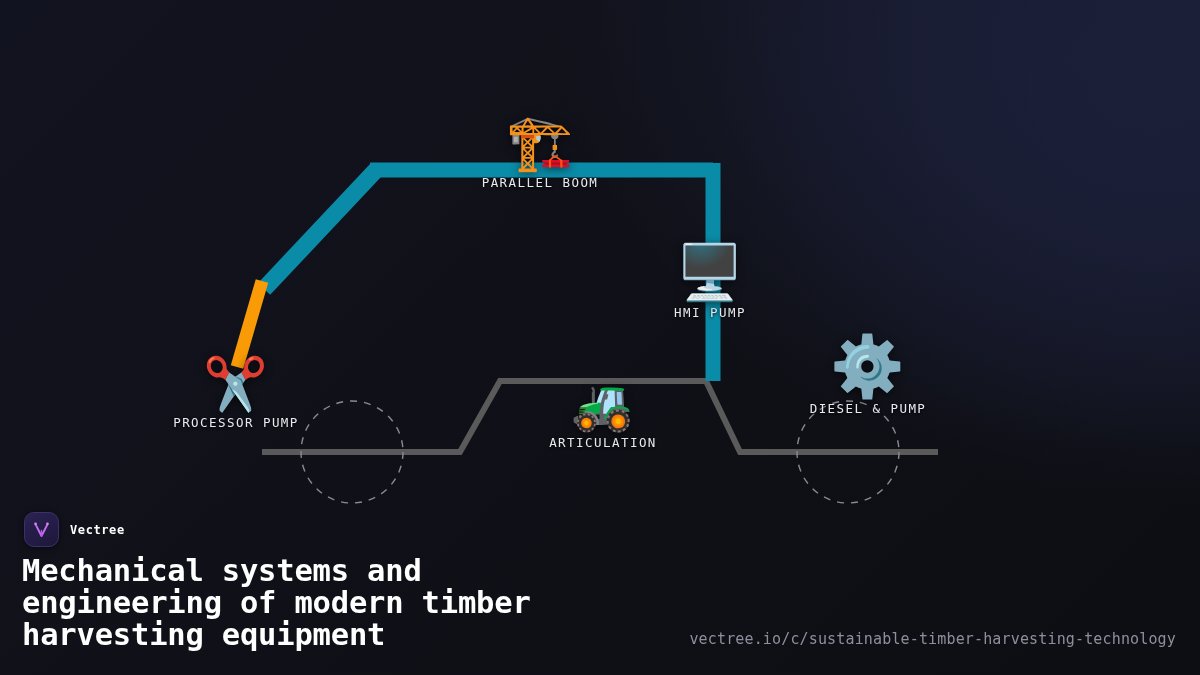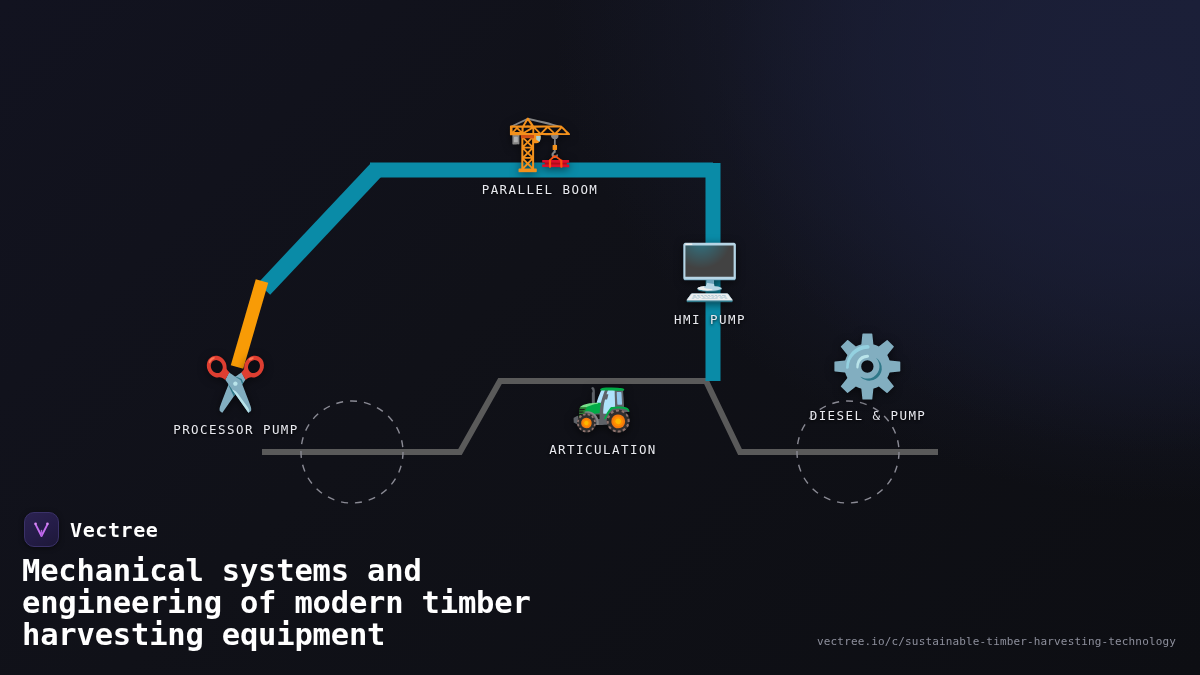--- a/index.html
+++ b/index.html
@@ -37,21 +37,21 @@
     pointer-events: auto;
   }
   .node .glyph {
     font-family: "DejaVu Sans", sans-serif;
     line-height: 1;
     display: block;
     text-align: center;
     filter: drop-shadow(0 2px 4px rgba(0,0,0,0.55));
   }
   .node .label {
-    margin-top: 12px;
+    margin-top: 5px;
     color: #e9eaf0;
     font-size: 12.5px;
     letter-spacing: 1.45px;
     white-space: nowrap;
     font-family: "DejaVu Sans Mono", "Liberation Mono", monospace;
     text-shadow: 0 1px 3px rgba(0,0,0,0.9);
   }
 
   
   #footer {
@@ -74,21 +74,21 @@
     border-radius: 10px;
     background: linear-gradient(150deg, #2b2250 0%, #241c47 55%, #1d1838 100%);
     border: 1px solid #3a3168;
     display: flex;
     align-items: center;
     justify-content: center;
     box-shadow: 0 1px 5px rgba(0,0,0,0.5);
   }
   #brand-name {
     color: #ffffff;
-    font-size: 20px;
+    font-size: 12px;
     font-weight: bold;
     letter-spacing: 0.6px;
     font-family: "DejaVu Sans Mono", "Liberation Mono", monospace;
   }
   #headline {
     position: absolute;
     left: 22px;
     bottom: 24px;
     width: 760px;
     color: #ffffff;
@@ -97,21 +97,21 @@
     line-height: 32px;
     letter-spacing: -0.2px;
     font-family: "DejaVu Sans Mono", "Liberation Mono", monospace;
     white-space: pre-line;
   }
   #url {
     position: absolute;
     right: 24px;
     bottom: 27px;
     color: #8d8f9c;
-    font-size: 11px;
+    font-size: 15px;
     letter-spacing: 0.15px;
     font-family: "DejaVu Sans Mono", "Liberation Mono", monospace;
   }
 </style>
 </head>
 <body>
 
 <div id="stage">
 
   <svg id="diagram" viewBox="0 0 1200 675">

